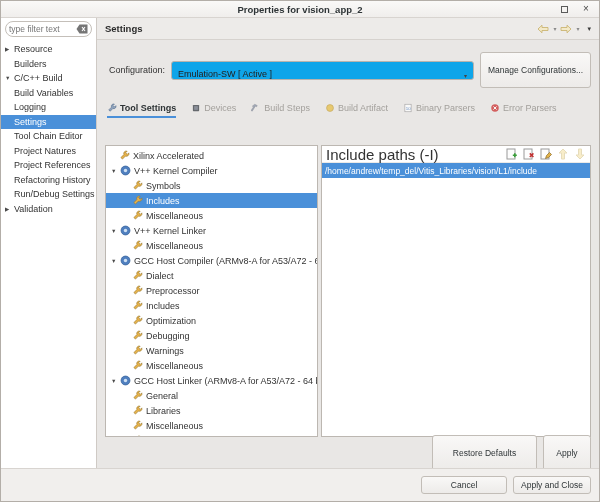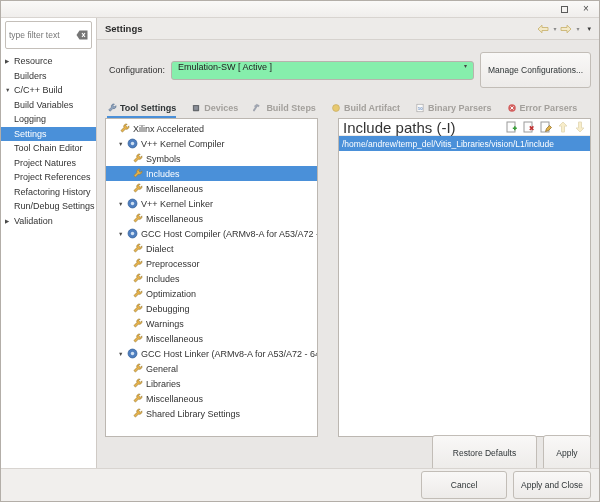--- a/index.html
+++ b/index.html
@@ -13,21 +13,21 @@
   .titlebar .title { flex:1; text-align:center; font-size:9.5px; font-weight:bold; color:#2e3436; }
   .win-controls { position:absolute; right:8px; top:0; height:100%; display:flex; align-items:center; gap:12px; }
   .wbtn { width:10px; height:10px; display:flex; align-items:center; justify-content:center;
           color:#4a4a4a; font-size:10px; line-height:10px; cursor:default; }
   .wbtn .sq { width:7px; height:7px; border:1px solid #5a5a5a; }
 
   
   .body { flex:1; display:flex; min-height:0; }
   .sidebar { flex:none; width:96px; background:#ffffff; border-right:1px solid #cfcac5;
              padding-top:3px; overflow:hidden; }
-  .filter-box { margin:0 4px 5px 4px; height:28px; border:1px solid #c4bfb9; border-radius:2px;
+  .filter-box { margin:0 4px 5px 4px; height:16px; border:1px solid #c4bfb9; border-radius:8px;
                 background:#fff; display:flex; align-items:center; padding:0 3px; }
   .filter-box input { border:none; outline:none; flex:1; min-width:0; font-size:8.5px;
                       color:#444; font-family:inherit; background:transparent; }
   .side-tree { list-style:none; font-size:9px; color:#333; }
   .side-tree li { height:14.5px; display:flex; align-items:center; white-space:nowrap;
                   padding-left:4px; overflow:hidden; cursor:default; }
   .side-tree li.child { }
   .side-tree li.selected { background:#4a90d9; color:#fff; }
   .exp { width:9px; flex:none; font-size:5.5px; color:#4a4a4a; text-align:left; }
   .selected .exp { color:#fff; }
@@ -36,41 +36,41 @@
   .main { flex:1; display:flex; flex-direction:column; min-width:0; background:#e9e7e5; }
   .main-header { flex:none; height:22px; background:#edebe9; border-bottom:1px solid #d6d2ce;
                  display:flex; align-items:center; padding:0 8px; }
   .main-title { flex:1; font-size:9.5px; font-weight:bold; color:#2b2b2b; }
   .nav-icons { display:flex; align-items:center; gap:4px; }
   .chev { font-size:6px; color:#8a8a8a; }
   .chev.dark { color:#3a3a3a; font-size:7px; margin-left:4px; }
 
   .config-row { flex:none; display:flex; align-items:center; gap:6px; padding:12px 8px 11px 12px; }
   .config-label { flex:none; font-size:9px; color:#333;text-align:right; }
-  .combo { flex:1; min-width:0; height:19px; background:#86efac; border:1px solid #b8b3ad; border-radius:3px;
-           display:flex; align-items:flex-start; padding:0 6px; font-size:9px; color:#222; cursor:default; }
+  .combo { flex:1; min-width:0; height:19px; background:#0ea5e9; border:1px solid #b8b3ad; border-radius:3px;
+           display:flex; align-items:flex-end; padding:0 6px; font-size:9px; color:#222; cursor:default; }
   .combo .val { flex:1; overflow:hidden; white-space:nowrap; }
   .combo .arrow { font-size:6px; color:#444; }
   .btn { flex:none; height:36px; background:linear-gradient(#f9f8f7,#edebe9); border:1px solid #c2bdb7;
          border-radius:3px; font-size:8.5px; color:#2e3436; padding:0 7px; font-family:inherit; cursor:default; }
 
   
   .tab-area { flex:1; display:flex; flex-direction:column; margin:0 8px; min-height:0; }
   .tab-bar { flex:none; height:19px; display:flex; gap:15px; align-items:stretch; padding:0 2px; }
   .tab { display:flex; align-items:center; gap:3px; font-size:9px; color:#a3a09c;
-         border-bottom:2px solid transparent; cursor:default; white-space:nowrap;font-weight:bold; }
+         border-bottom:2px solid transparent; cursor:default; white-space:nowrap; }
   .tab.active { color:#2e3436; font-weight:bold; border-bottom-color:#4a90d9; }
   .tab .ticon { width:10px; height:10px; flex:none; opacity:.75; }
   .tab.active .ticon { opacity:1; }
 
-  .tab-content { flex:1; display:flex; gap:20px; min-height:0; }
+  .tab-content { flex:1; display:flex; gap:3px; min-height:0;margin-top:27px; }
   .tool-tree-panel { flex:none; width:213px; background:#fff; border:1px solid #bcb7b1; overflow:hidden; padding-top:2px; }
   .tool-tree { list-style:none; font-size:9px; color:#333; }
   .tool-tree li { height:15px; display:flex; align-items:center; white-space:nowrap; overflow:hidden;
-                  padding-left:12px; cursor:default; }
+                  padding-left:5px; cursor:default; }
   .tool-tree li.noexp { padding-left:13px; }
   .tool-tree li.l1 { padding-left:26px; }
   .tool-tree li.selected { background:#4a90d9; color:#fff; }
   .ic { width:11px; height:11px; flex:none; margin-right:3px; }
 
   .include-panel { flex:1; min-width:0; background:#fff; border:1px solid #bcb7b1;
                    display:flex; flex-direction:column; }
   .include-header { flex:none; height:17px; display:flex; align-items:center; padding:0 4px;
                     border-bottom:1px solid #eceae7; }
   .include-label { flex:1; font-size:15px; color:#333; }
@@ -81,29 +81,30 @@
   .include-row { height:15px; background:#4a90d9; color:#fff; font-size:8.5px; display:flex;
                  align-items:center; padding:0 3px; white-space:nowrap; overflow:hidden; }
 
   .panel-actions { flex:none; height:31px; display:flex; justify-content:flex-end; align-items:center;
                    gap:6px; padding:0 8px; }
   .btn.wide { min-width:105px; } .btn.mid { min-width:48px; }
 
   
   .footer { flex:none; height:33px; background:#f1efed; border-top:1px solid #d8d4d0;
             display:flex; justify-content:flex-end; align-items:center; gap:6px; padding:0 8px; }
-  .footer .btn { height:28px; }
+  .footer .btn { height:18px; }
   .btn.cancel { min-width:86px; }
 </style>
 </head>
 <body>
 
 <div class="window">
 
   <div class="titlebar">
+    <span class="title">Properties for vision_app_2</span>
     <span class="win-controls">
       <span class="wbtn">
           <span class="sq"></span>
         </span>
       <span class="wbtn">×</span>
     </span>
   </div>
 
   <div class="body">
 

